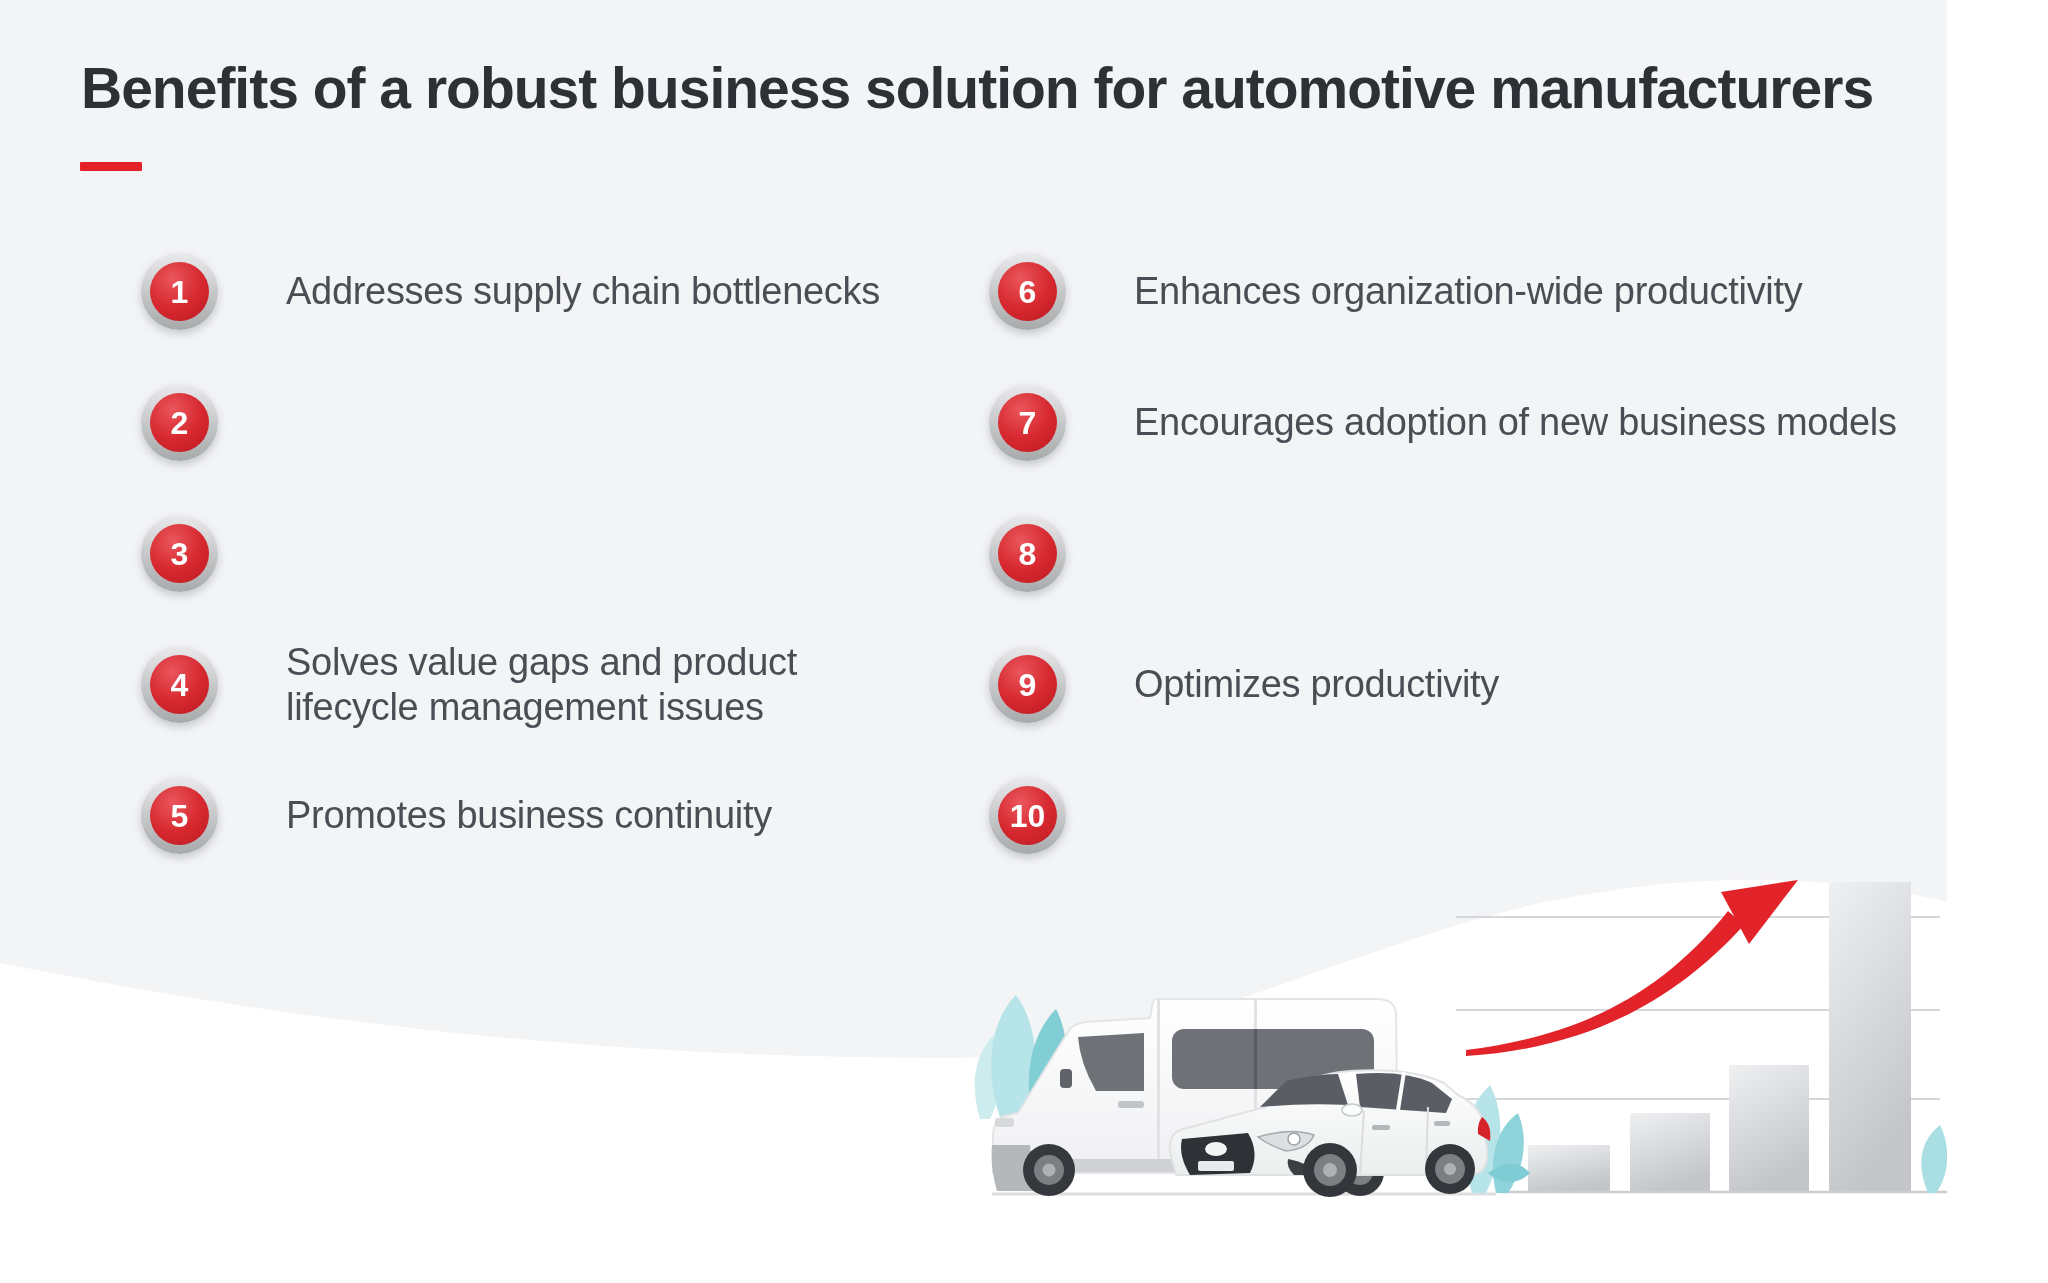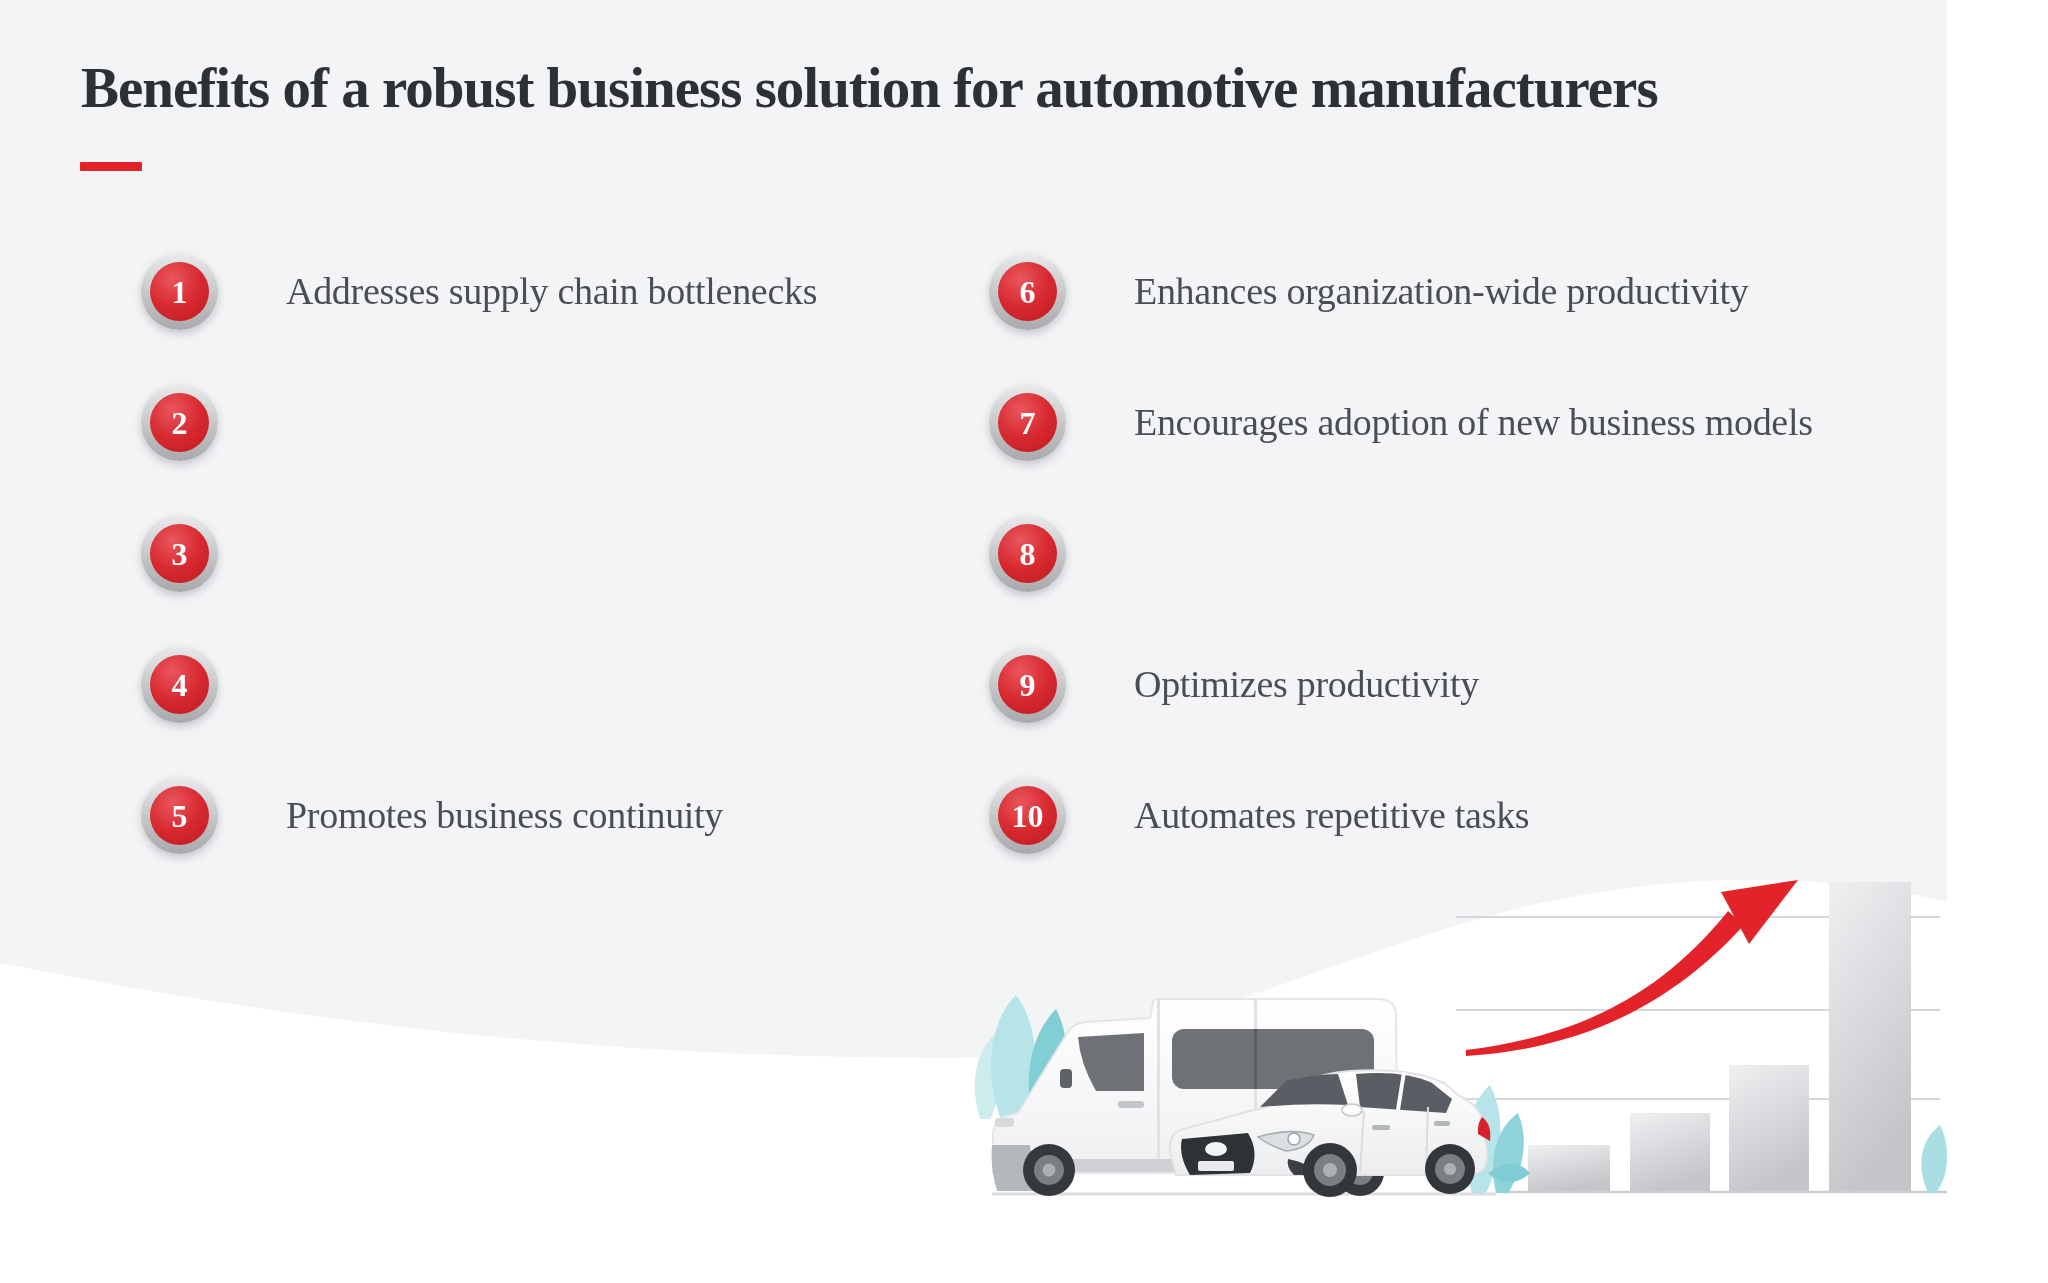--- a/index.html
+++ b/index.html
@@ -1,19 +1,19 @@
 <!DOCTYPE html>
 <html><head>
 <meta charset="utf-8">
 <style>
   html,body{margin:0;padding:0;background:#ffffff;}
   .canvas{
     position:relative;width:1947px;height:1283px;overflow:hidden;
     background:#f3f4f6;
-    font-family:Liberation Serif, serif;
+    font-family:Liberation Sans, sans-serif;
   }
   .title{
     position:absolute;left:81px;top:54px;margin:0;
     font-size:57px;font-weight:800;letter-spacing:-1px;
     color:#2d3035;line-height:1.2;white-space:nowrap;
   }
   .accent-dash{
     position:absolute;left:80px;top:162px;width:62px;height:9px;
     background:#e22128;border-radius:1px;
   }
@@ -69,20 +69,22 @@
             <span class="badge-num">3</span>
           </div>
         </div>
     </div>
     <div class="row">
       <div class="badge">
           <div class="badge-core">
             <span class="badge-num">4</span>
           </div>
         </div>
+      <div class="label">Solves value gaps and product
+lifecycle management issues</div>
     </div>
     <div class="row">
       <div class="badge">
           <div class="badge-core">
             <span class="badge-num">5</span>
           </div>
         </div>
       <div class="label">Promotes business continuity</div>
     </div>
   </div>
@@ -118,21 +120,20 @@
           </div>
         </div>
       <div class="label">Optimizes productivity</div>
     </div>
     <div class="row">
       <div class="badge">
           <div class="badge-core">
             <span class="badge-num">10</span>
           </div>
         </div>
-      <div class="label">Automates repetitive tasks</div>
     </div>
   </div>
 
   <svg class="illustration" viewBox="0 0 2048 460" xmlns="http://www.w3.org/2000/svg">
     <defs>
       <linearGradient id="barGrad" x1="0" y1="0" x2="0.35" y2="1">
         <stop offset="0" stop-color="#eff0f2"></stop>
           <stop offset="1" stop-color="#c3c5c8"></stop>
       </linearGradient>
       <linearGradient id="vanGrad" x1="0" y1="0" x2="0" y2="1">

